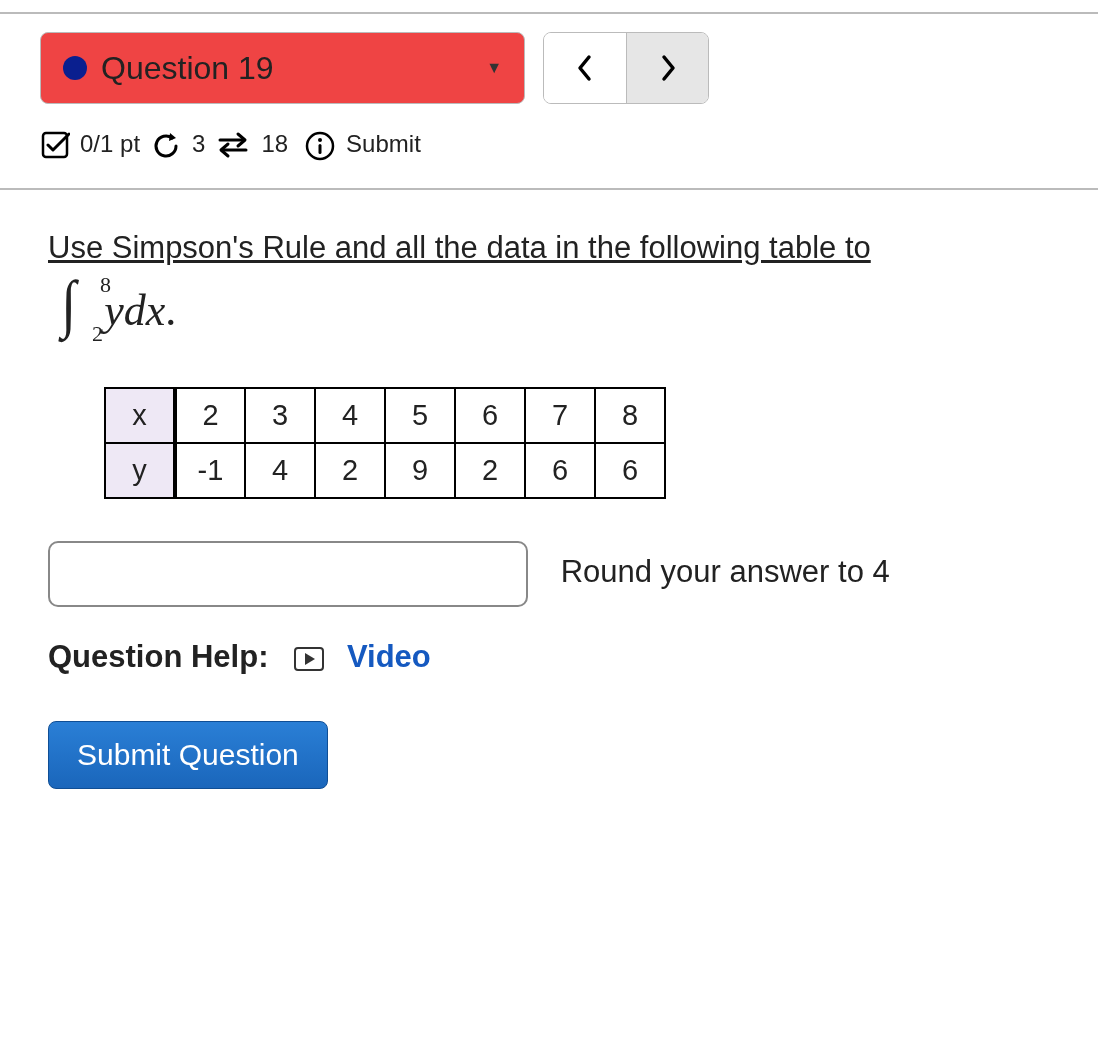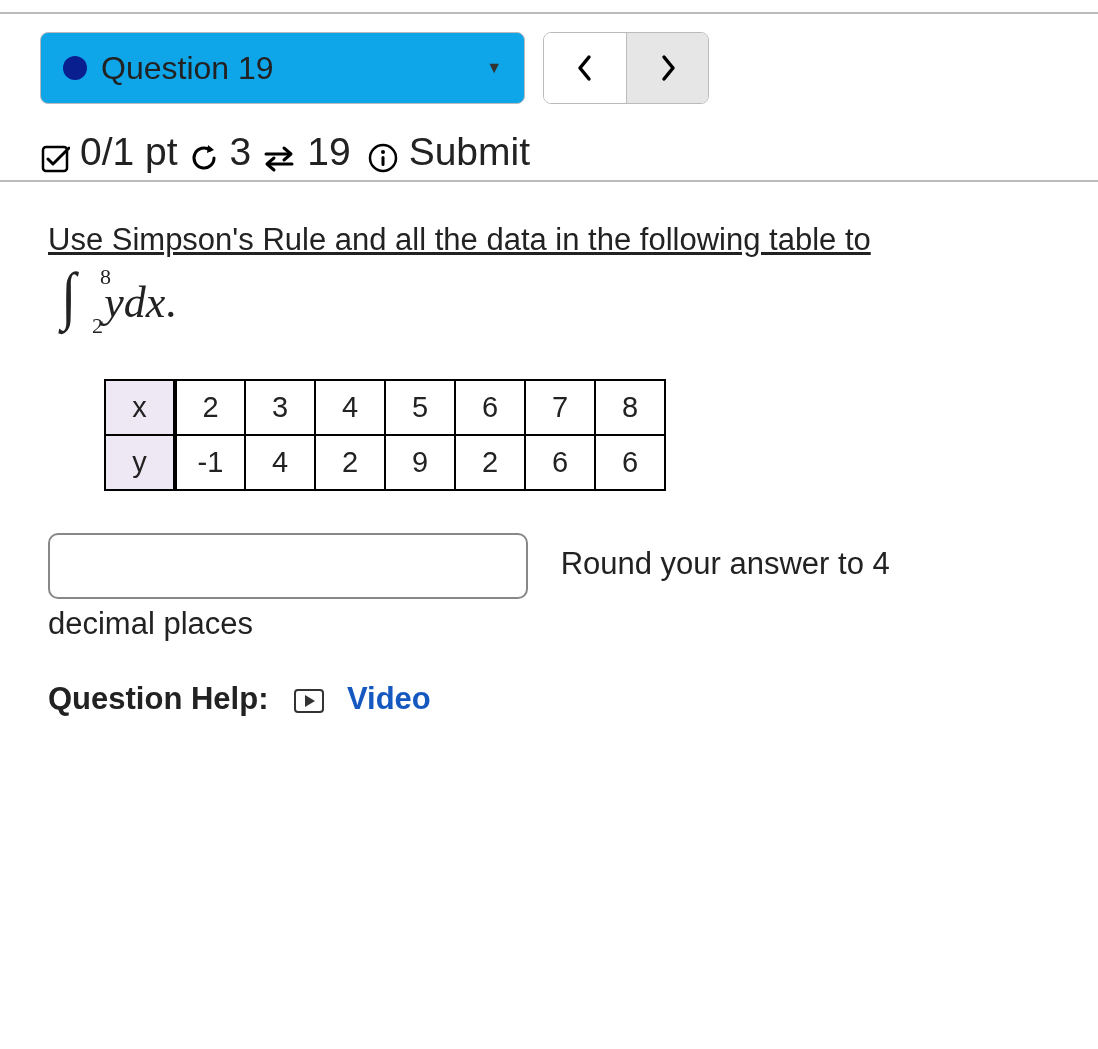--- a/index.html
+++ b/index.html
@@ -28,21 +28,21 @@
   }
   .question-select {
     display: flex;
     align-items: center;
     border: 1px solid #bbb;
     border-radius: 8px;
     padding: 12px 22px;
     gap: 14px;
     height: 72px;
     width: 485px;
-    background: #0ea5e9;
+    background: #ef4444;
   }
   .status-dot {
     width: 24px;
     height: 24px;
     border-radius: 50%;
     background: #0a1f8f;
   }
   .question-label {
     font-size: 32px;
     flex: 1;
@@ -67,24 +67,24 @@
     font-weight: bold;
     background: #fff;
     cursor: pointer;
   }
   .nav-btn.next {
     background: #e6e6e6;
     border-left: 1px solid #bbb;
   }
   .meta-row {
     display: flex;
-    align-items: flex-end;
+    align-items: flex-start;
     gap: 10px;
-    padding: 8px 40px 6px 40px;
-    font-size: 39px;
+    padding: 8px 40px 26px 40px;
+    font-size: 24px;
   }
   .meta-row .icon {
     display: inline-flex;
     align-items: center;
     justify-content: center;
   }
   .meta-row svg { display: block; }
   hr.sep {
     border: none;
     border-top: 2px solid #bbb;
@@ -250,21 +250,21 @@
     </span>
     <span>3</span>
     <span class="icon">
       <svg width="36" height="30" viewBox="0 0 36 30">
           <path d="M5 10 L28 10" stroke="#000" stroke-width="3" stroke-linecap="round"></path>
           <path d="M23 4 L30 10 L23 16" fill="none" stroke="#000" stroke-width="3" stroke-linecap="round" stroke-linejoin="round"></path>
           <path d="M31 20 L8 20" stroke="#000" stroke-width="3" stroke-linecap="round"></path>
           <path d="M13 14 L6 20 L13 26" fill="none" stroke="#000" stroke-width="3" stroke-linecap="round" stroke-linejoin="round"></path>
         </svg>
     </span>
-    <span>19</span>
+    <span>18</span>
     <span class="icon" style="margin-left:6px;">
       <svg width="32" height="32" viewBox="0 0 32 32">
           <circle cx="16" cy="16" r="13" fill="none" stroke="#000" stroke-width="2.5"></circle>
           <circle cx="16" cy="10" r="2" fill="#000"></circle>
           <rect x="14.5" y="14" width="3" height="10" rx="1.5" fill="#000"></rect>
         </svg>
     </span>
     <span style="cursor:pointer;">Submit</span>
   </div>
 
@@ -304,23 +304,23 @@
         <td>6</td>
         <td>6</td>
       </tr>
     </tbody>
       </table>
 
     <div class="answer-row">
       <input class="answer-input" type="text" style="">
       <span>Round your answer to 4</span>
       <br>
-      <span>decimal places</span>
     </div>
 
     <div class="help-row">
       <span>Question Help:</span>&nbsp;&nbsp;
       <span class="video-icon-box"></span>
       <span class="video-link">Video</span>
     </div>
 
+    <button class="submit-btn">Submit Question</button>
   </div>
 </div>
 
 </body></html>

